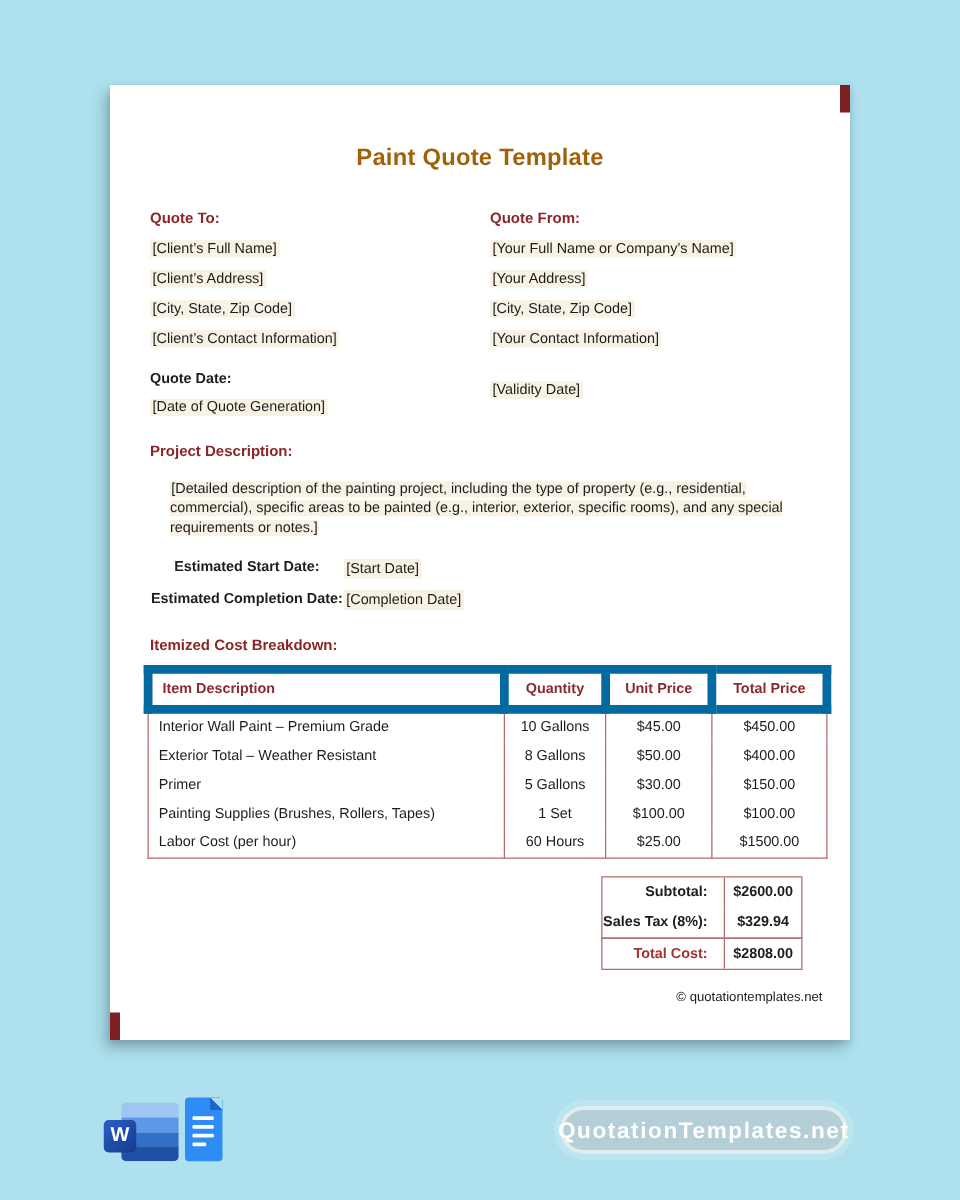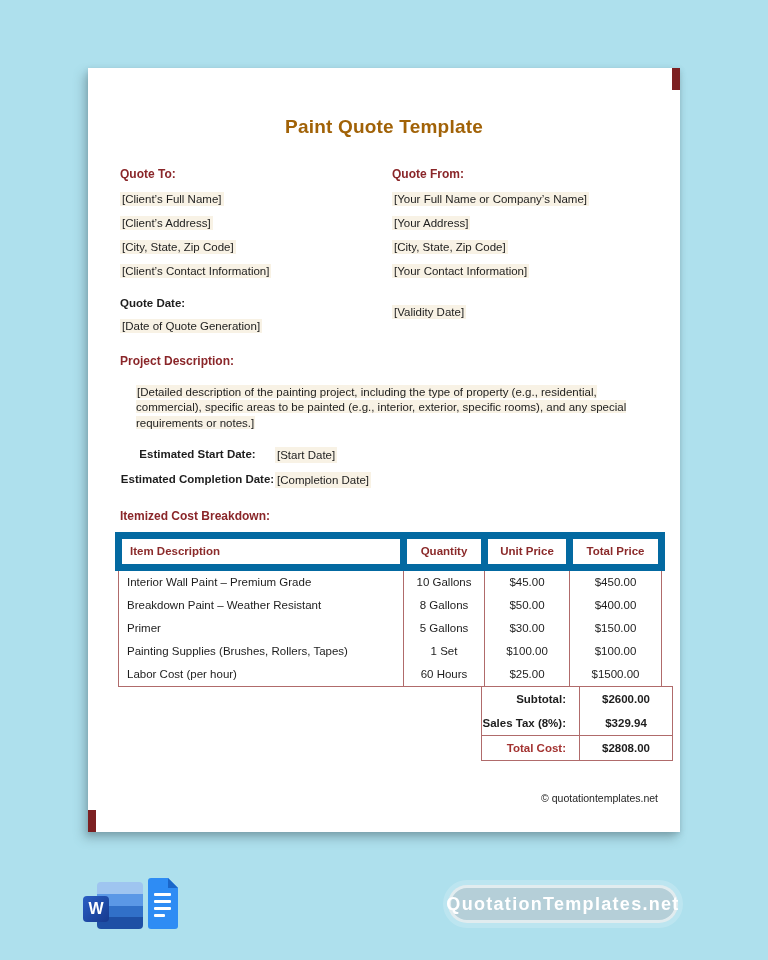--- a/index.html
+++ b/index.html
@@ -74,21 +74,21 @@
   }
   .cost-table th.left { text-align:left; padding-left:8px; }
   .cost-table td {
     border-left:1px solid #b06b6b; border-right:1px solid #b06b6b;
     height:23px; padding:0; text-align:center; vertical-align:middle;
   }
   .cost-table td.left { text-align:left; padding-left:8px; }
   .cost-table tbody tr:last-child td { border-bottom:1px solid #b06b6b; }
 
   
-  .totals-wrap { width:192px; margin-left:361px; }
+  .totals-wrap { width:161px; margin-left:361px;margin-top:15px; }
   .totals-box { border:1px solid #b06b6b; margin-top:-1px; }
   .t-row { display:flex; height:24px; }
   .t-label {
     width:84px; flex:0 0 84px;
     border-right:1px solid #b06b6b;
     font-weight:bold; font-size:11.5px;
     text-align:right; padding-right:13px;
     line-height:24px; box-sizing:content-box;
   }
   .t-label.red { color:#a33230; }
@@ -219,21 +219,21 @@
         </tr>
       </thead>
       <tbody>
         <tr>
           <td class="left">Interior Wall Paint – Premium Grade</td>
           <td>10 Gallons</td>
           <td>$45.00</td>
           <td>$450.00</td>
         </tr>
         <tr>
-          <td class="left">Breakdown Paint – Weather Resistant</td>
+          <td class="left">Exterior Total – Weather Resistant</td>
           <td>8 Gallons</td>
           <td>$50.00</td>
           <td>$400.00</td>
         </tr>
         <tr>
           <td class="left">Primer</td>
           <td>5 Gallons</td>
           <td>$30.00</td>
           <td>$150.00</td>
         </tr>

